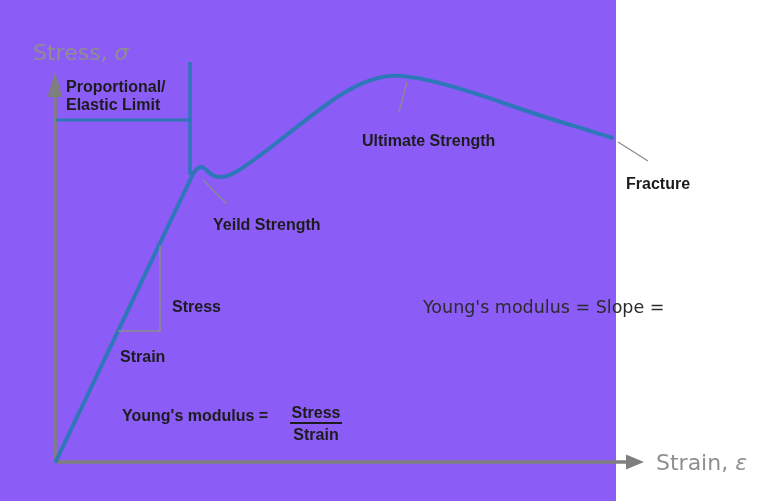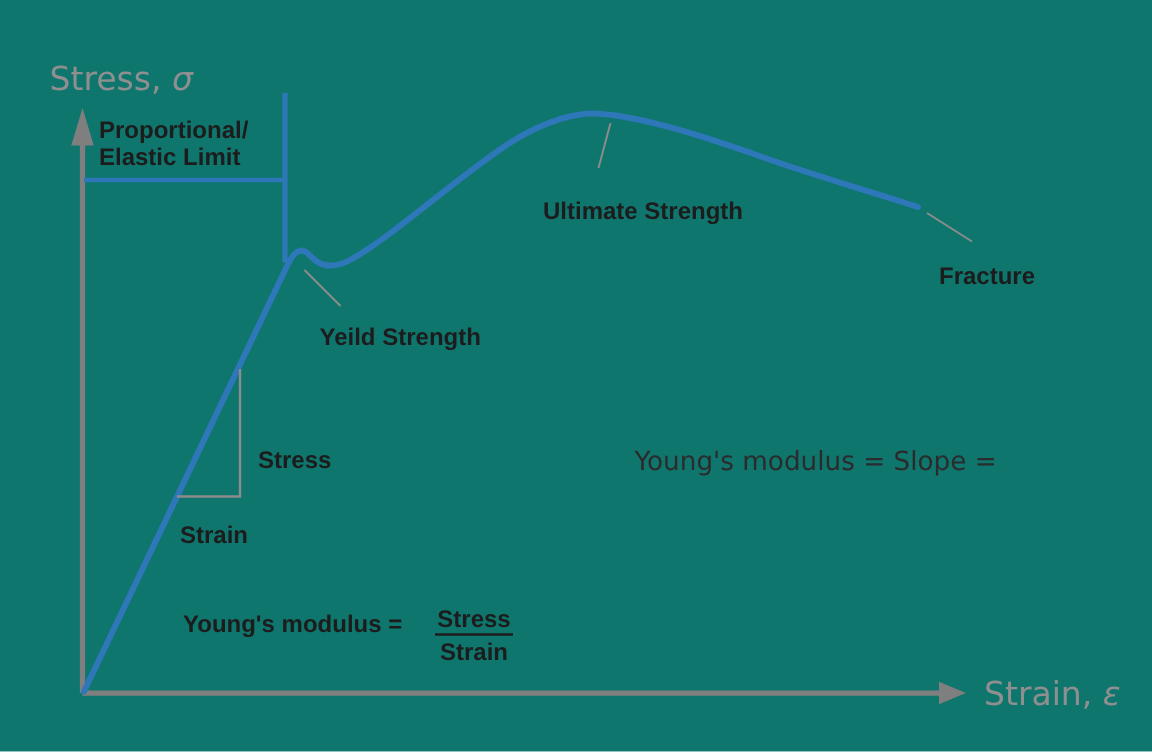--- a/index.html
+++ b/index.html
@@ -1,21 +1,21 @@
 <!DOCTYPE html>
 <html><head>
 <meta charset="utf-8">
 <style>
   html, body { margin: 0; padding: 0; background: #ffffff; }
   body {
     width: 768px; height: 501px;
     font-family: "Liberation Sans", sans-serif;
     overflow: hidden;
   }
-  .stage { position: relative; width: 768px; height: 501px; background: #0f766e; }
+  .stage { position: relative; width: 616px; height: 501px; background: #8b5cf6; }
   svg { display: block; }
   .lbl-bold {
     font-family: "Liberation Sans", sans-serif;
     font-weight: bold;
     font-size: 16px;
     fill: #1c1c1c;
   }
   .lbl-axis {
     font-family: "DejaVu Sans", "Liberation Sans", sans-serif;
     font-size: 22px;

